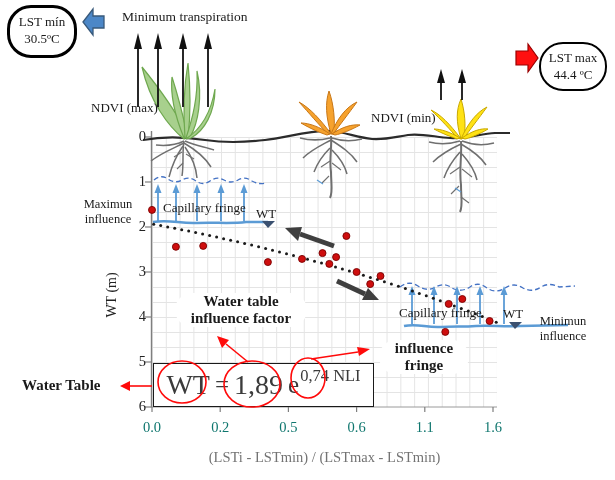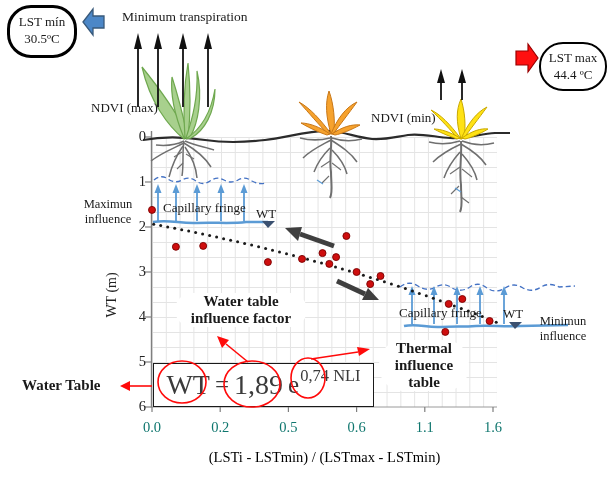--- a/index.html
+++ b/index.html
@@ -13,21 +13,21 @@
   #overlay{z-index:5;}
   .txt{position:absolute;z-index:2;white-space:nowrap;border-radius:24px;}
   .boxed{border:3px solid #000;background:#fff;text-align:center;font-size:13px;line-height:17px;padding-top:5px;}
   .small-label{font-size:13px;}
   .tiny-label{font-size:12.5px;line-height:15px;text-align:center;}
   .bold-note{font-weight:bold;font-size:15px;line-height:17px;text-align:center;background:#fff;}
   .xtick{position:absolute;z-index:2;width:44px;text-align:center;font-size:14.5px;color:#0f766e;}
   .ytick{position:absolute;z-index:2;width:40px;text-align:right;font-size:14.5px;color:#222;}
   #ylabel{position:absolute;z-index:2;left:112px;top:295px;transform:translate(-50%,-50%) rotate(-90deg);
           font-size:14px;color:#222;}
-  #xlabel{position:absolute;z-index:2;left:152px;top:449px;width:345px;text-align:center;font-size:14.5px;color:#000000;}
+  #xlabel{position:absolute;z-index:2;left:152px;top:449px;width:345px;text-align:center;font-size:14.5px;color:#737373;}
   #formula-box{position:absolute;z-index:2;left:153px;top:363px;width:219px;height:42px;background:#fff;
                border:1.6px solid #1a1a1a;display:flex;align-items:center;justify-content:center;color:#3b3b3b;}
   #formula-box .f-big{font-size:28px;}
   #formula-box .f-mid{font-size:25px;margin:0 5px;}
   #formula-box .f-sup{font-size:16.5px;position:relative;top:-9px;margin-left:1px;}
   #wt-factor-label{left:175px;top:293px;width:132px;}
   #thermal-label{left:379px;top:340px;width:90px;}
 </style>
 </head>
 <body>
@@ -297,23 +297,22 @@
 
   <div class="txt" style="left:399px;top:305px;font-size:13px;">Capillary fringe</div>
   <div class="txt" style="left:503px;top:306px;font-size:13px;">WT</div>
 
   <div class="txt bold-note" id="wt-factor-label">
     <div>Water table</div>
     <div>influence factor</div>
   </div>
 
   <div class="txt bold-note" id="thermal-label">
-    <div>Thermal</div>
     <div>influence</div>
-    <div>table</div>
+    <div>fringe</div>
   </div>
 
   <div class="txt" style="left:22px;top:377px;font-weight:bold;font-size:15px;">Water Table</div>
 
   <div id="formula-box">
     <span class="f-big">WT</span>
     <span class="f-mid">=</span>
     <span class="f-big">1,89</span>
     <span class="f-mid" style="margin-right:0;">e</span>
     <span class="f-sup"><span>0,74</span>&nbsp;<span>NLI</span></span>

